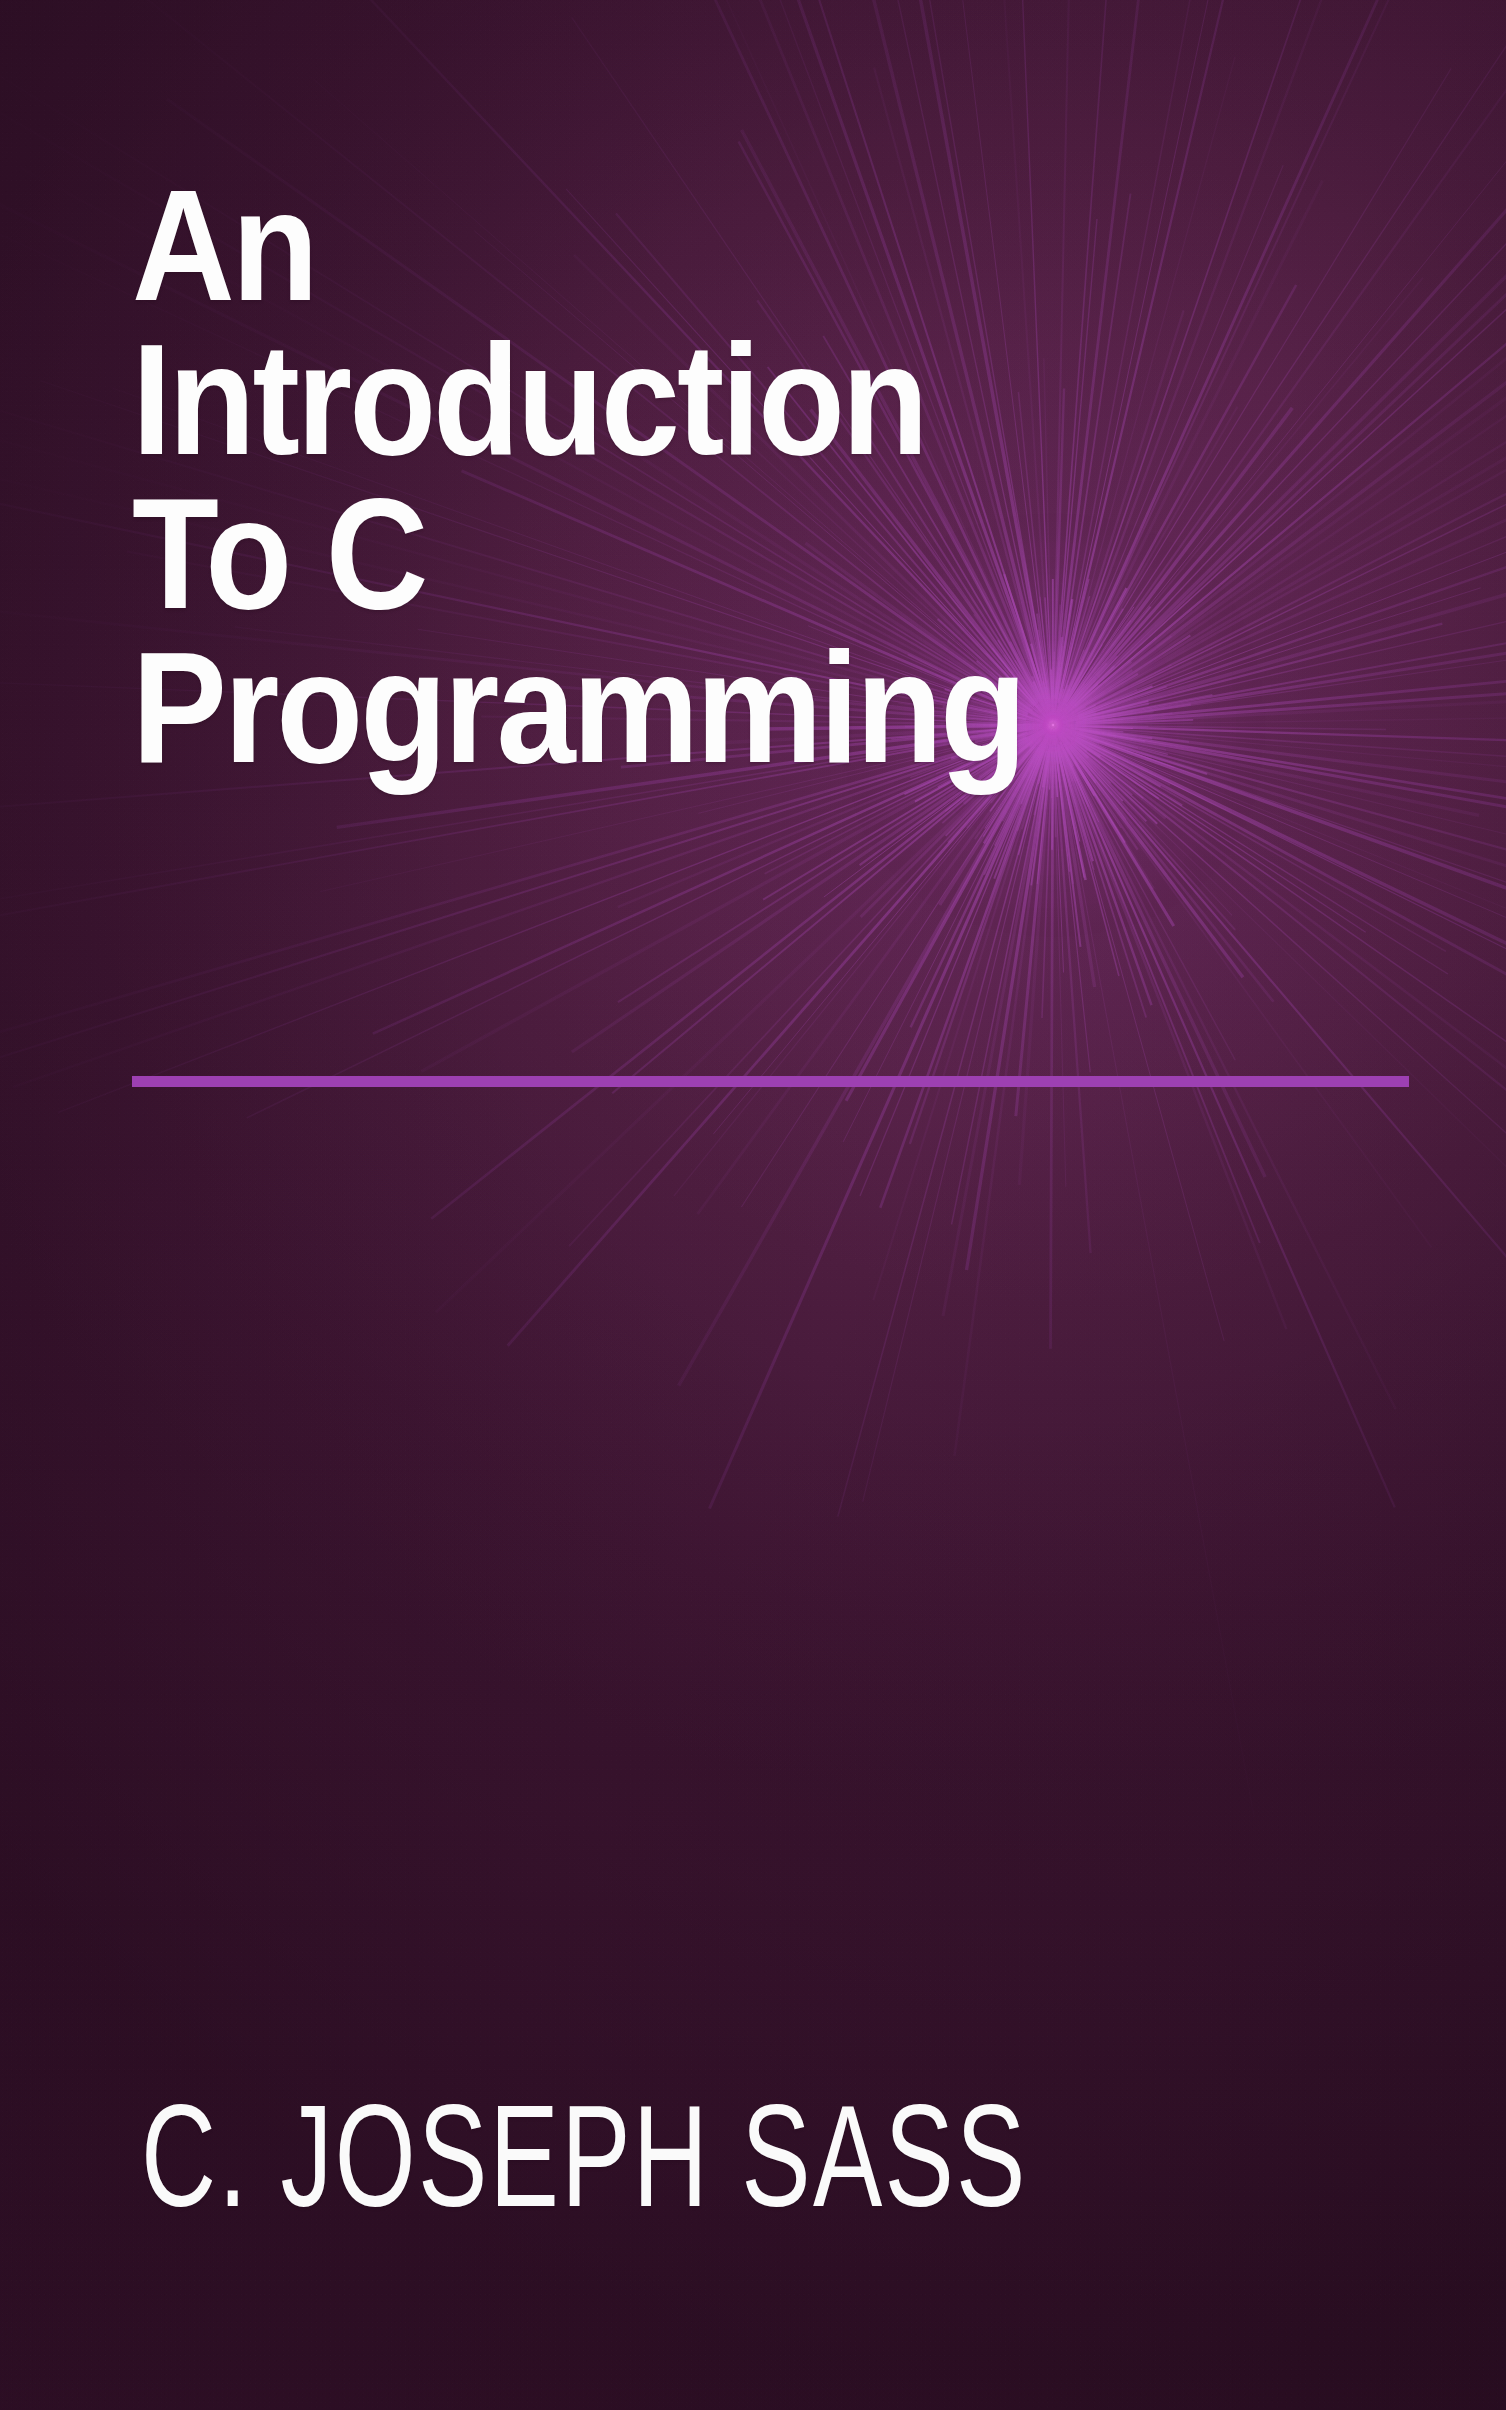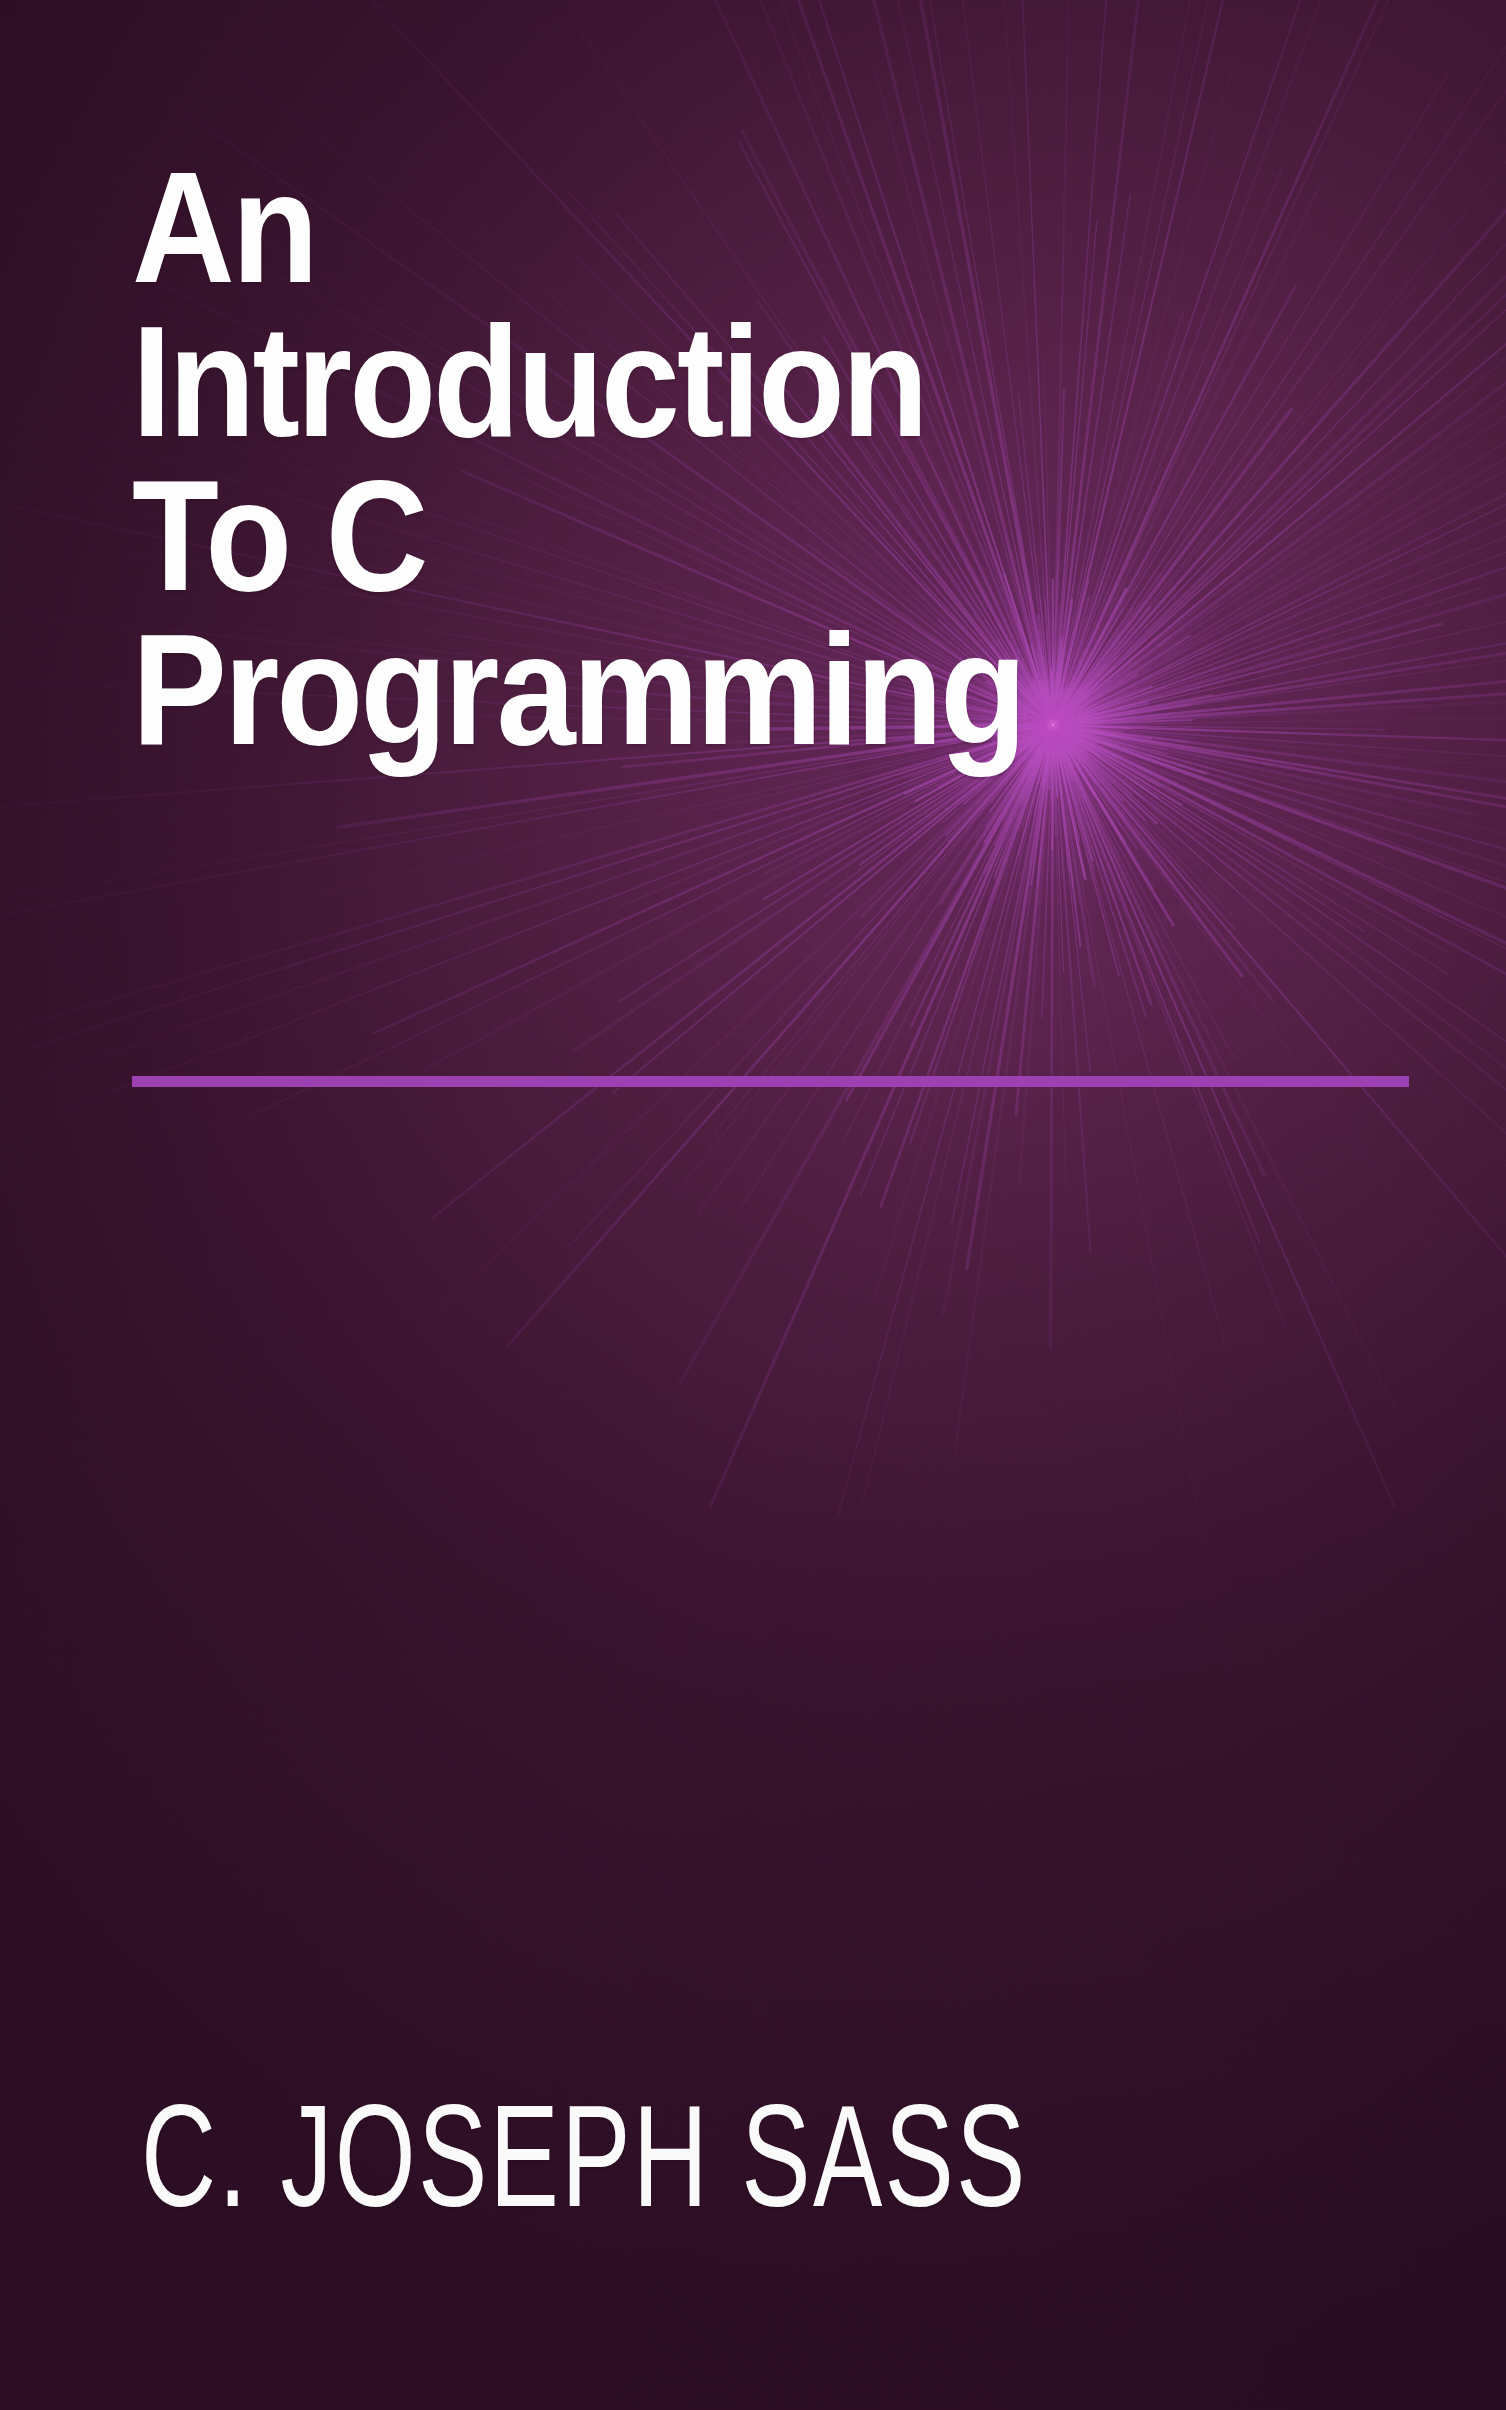--- a/index.html
+++ b/index.html
@@ -92,21 +92,21 @@
 
   
   .content {
     position: absolute;
     inset: 0;
   }
 
   .title-block {
     position: absolute;
     left: 132px;
-    top: 150px;
+    top: 168px;
     width: 1299px;
   }
 
   .title-line {
     display: block;
     color: #FDFDFD;
     font-family: "Liberation Sans", sans-serif;
     font-weight: bold;
     font-size: 158px;
     line-height: 0.975;

